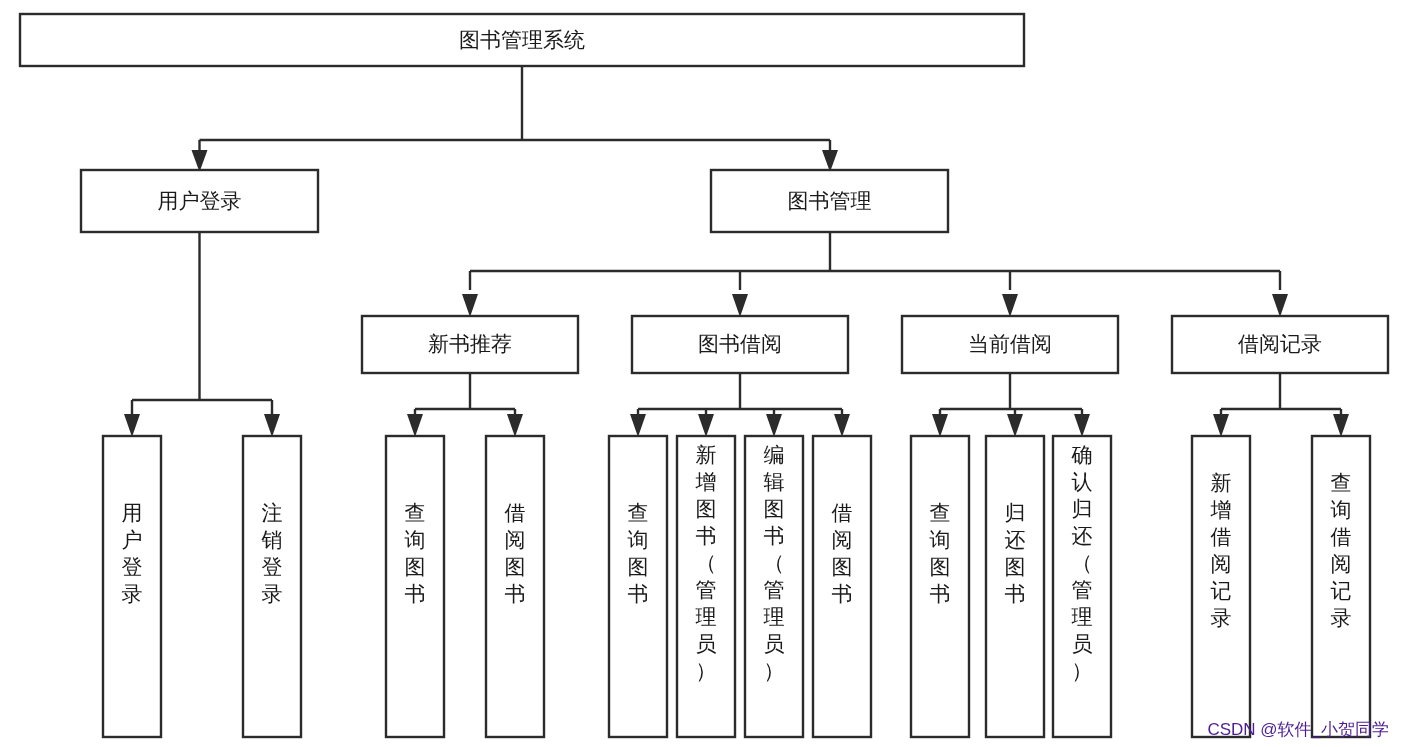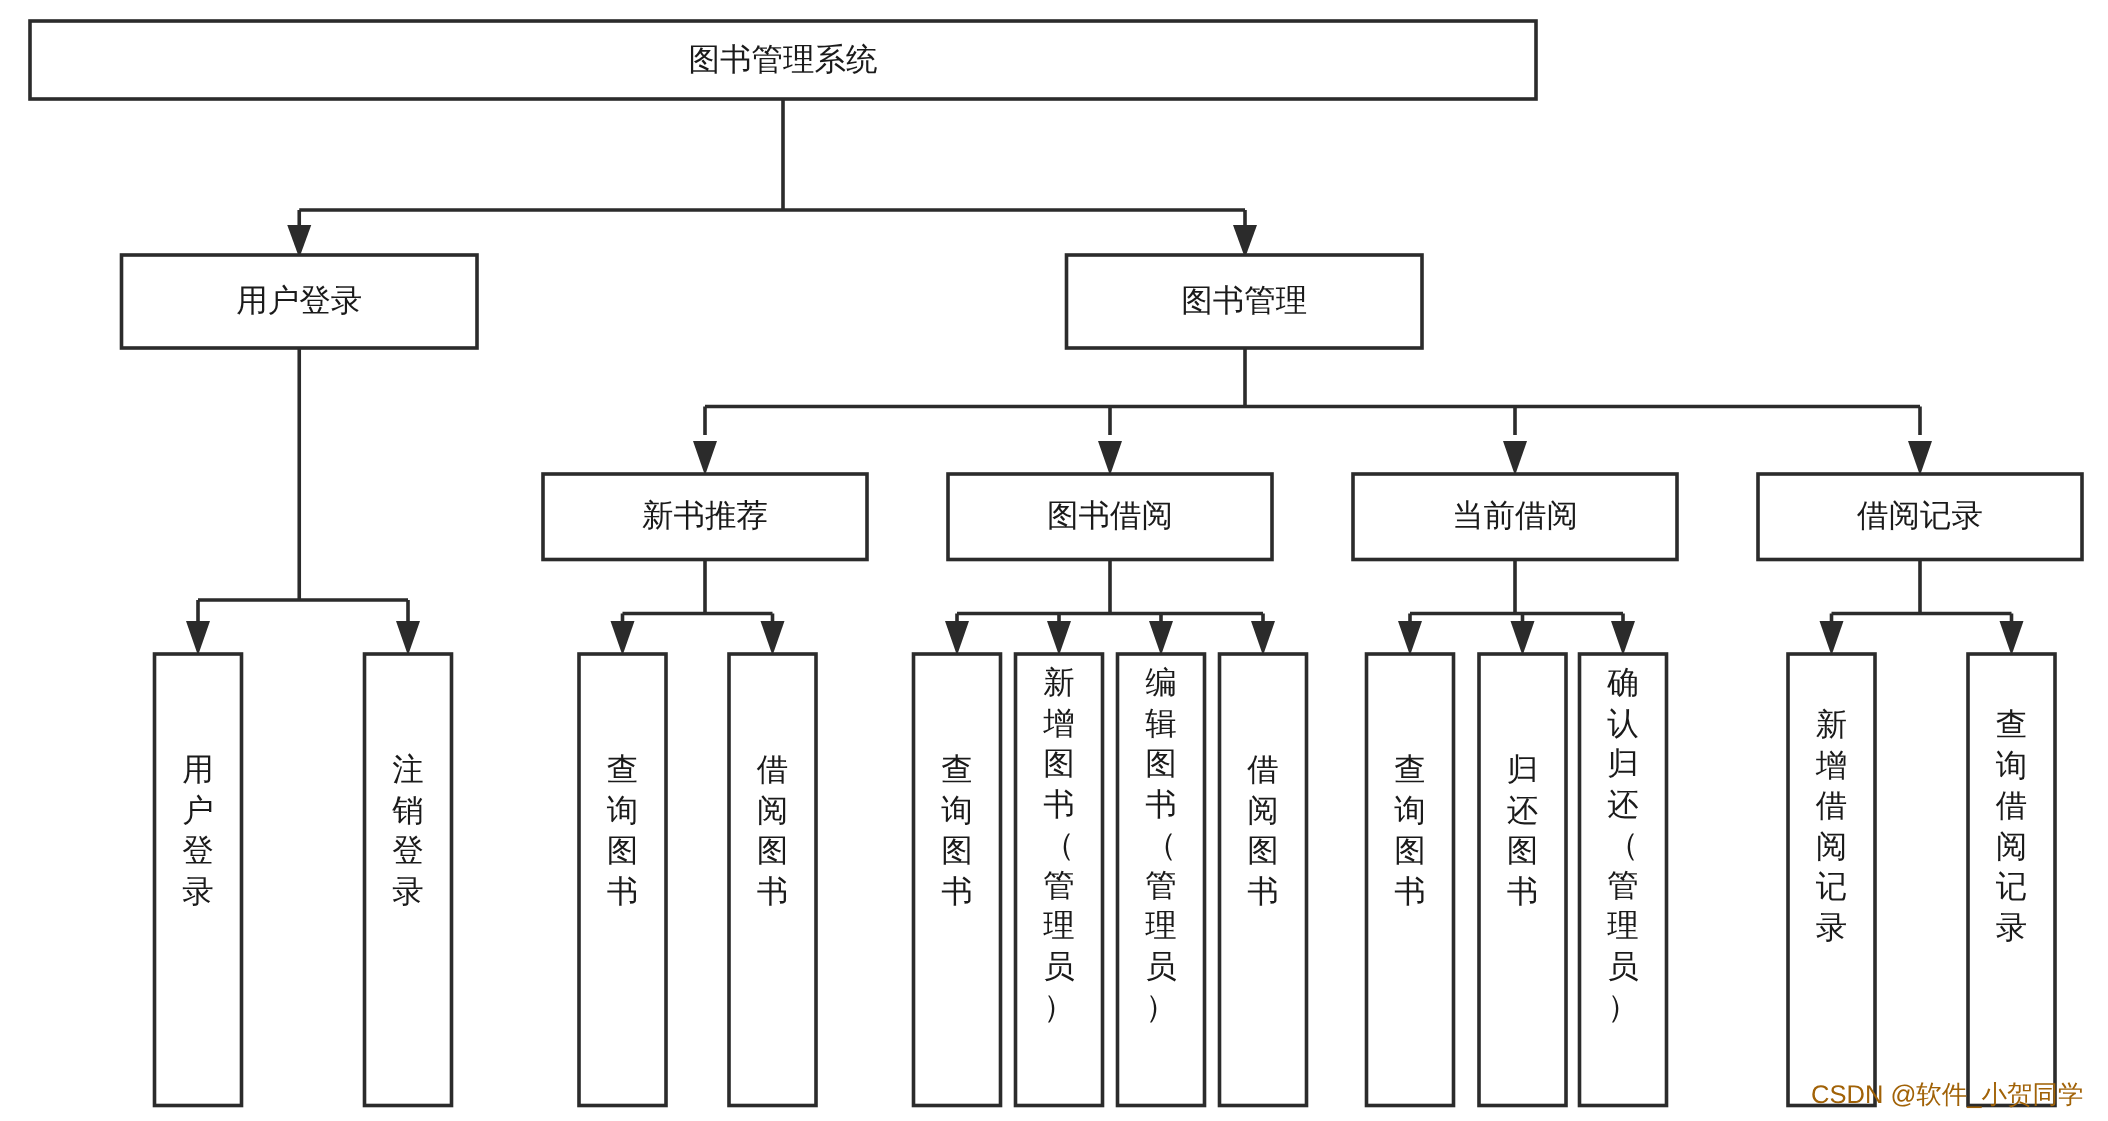--- a/index.html
+++ b/index.html
@@ -45,21 +45,21 @@
   .arrow-head {
     fill: #2b2b2b;
     stroke: none;
   }
   .watermark {
     position: absolute;
     right: 16px;
     bottom: 6px;
     font-family: "Liberation Sans", "DejaVu Sans", sans-serif;
     font-size: 17px;
-    color: #a16207;
+    color: #4c1d95;
     white-space: nowrap;
     pointer-events: none;
     user-select: none;
   }
 </style>
 </head>
 <body>
 
 <svg id="diagram" viewBox="0 0 1405 747" xmlns="http://www.w3.org/2000/svg">
 

